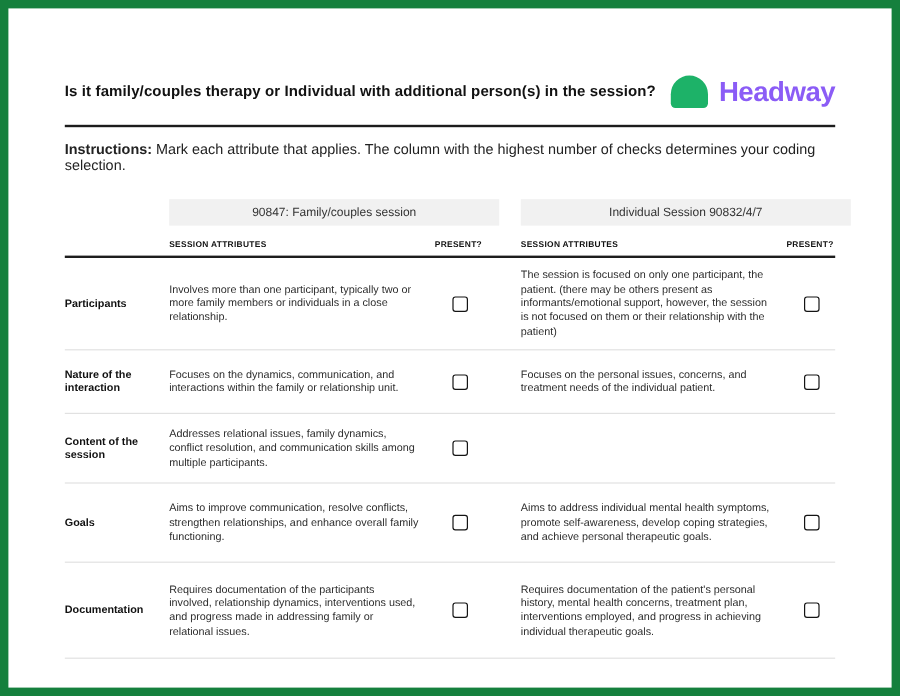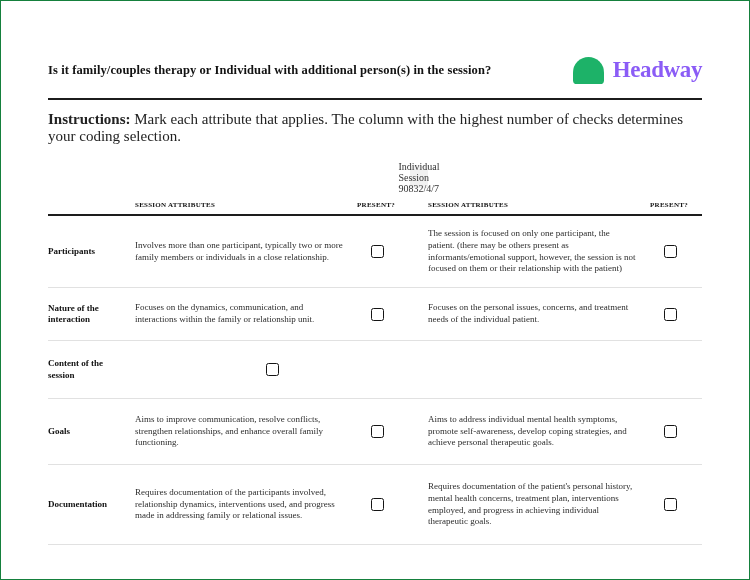--- a/index.html
+++ b/index.html
@@ -1,21 +1,21 @@
 <!DOCTYPE html>
 <html><head>
 <meta charset="utf-8">
 <style>
   * { box-sizing: border-box; }
   html, body { margin: 0; padding: 0; background: #fff; }
   .page {
     width: 750px; height: 580px;
-    border: 1px solid #15803d;
+    border: 7px solid #15803d;
     background: #fff;
-    font-family: Liberation Serif, serif;
+    font-family: Liberation Sans, sans-serif;
     color: #1f1f1f;
     overflow: hidden;
   }
   .content { padding: 0 47px; }
 
   
   .header {
     margin-top: 48px;
     display: flex; justify-content: space-between; align-items: center;
     height: 42px;
@@ -24,21 +24,21 @@
   .logo { display: flex; align-items: center; gap: 9px; }
   .logo-mark {
     width: 31px; height: 27px;
     background: #1db268;
     border-radius: 16px 16px 4px 4px;
   }
   .logo-word { font-size: 23px; font-weight: 700; color: #8b5cf6; letter-spacing: -0.4px; }
 
   .dark-rule { border: none; border-top: 2px solid #1c1c1c; margin: 7px 0 0 0; }
 
-  .instructions { margin-top: 11px; font-size: 15px; color: #222; }
+  .instructions { margin-top: 11px; font-size: 12px; color: #222; }
   .instructions b { font-weight: 700; }
 
   
   .grid { display: grid; grid-template-columns: 87px 275px 18px 275px; }
 
   .col-bars { margin-top: 21px; }
   .col-bar {
     background: #f1f1f1; height: 22px;
     display: flex; align-items: center; justify-content: center;
     font-size: 10px; color: #333;
@@ -78,20 +78,21 @@
 
     <hr class="dark-rule">
 
     <div class="instructions">
       <b>Instructions:</b>
       <span>Mark each attribute that applies. The column with the highest number of checks determines your coding selection.</span>
     </div>
 
     <div class="grid col-bars">
       <div></div>
+      <div class="col-bar">90847: Family/couples session</div>
       <div></div>
       <div class="col-bar">Individual Session 90832/4/7</div>
     </div>
 
     <div class="grid sub-row">
       <div></div>
       <div class="sub-cell">
         <span class="sub-attr">SESSION ATTRIBUTES</span>
         <span class="sub-present">PRESENT?</span>
       </div>
@@ -132,20 +133,21 @@
         <div class="desc">Focuses on the personal issues, concerns, and treatment needs of the individual patient.</div>
         <div class="check-col">
             <span class="checkbox"></span>
           </div>
       </div>
     </div>
 
     <div class="grid row r3">
       <div class="row-label">Content of the session</div>
       <div class="attr-cell">
+        <div class="desc">Addresses relational issues, family dynamics, conflict resolution, and communication skills among multiple participants.</div>
         <div class="check-col">
             <span class="checkbox"></span>
           </div>
       </div>
       <div></div>
     </div>
 
     <div class="grid row r4">
       <div class="row-label">Goals</div>
       <div class="attr-cell">

